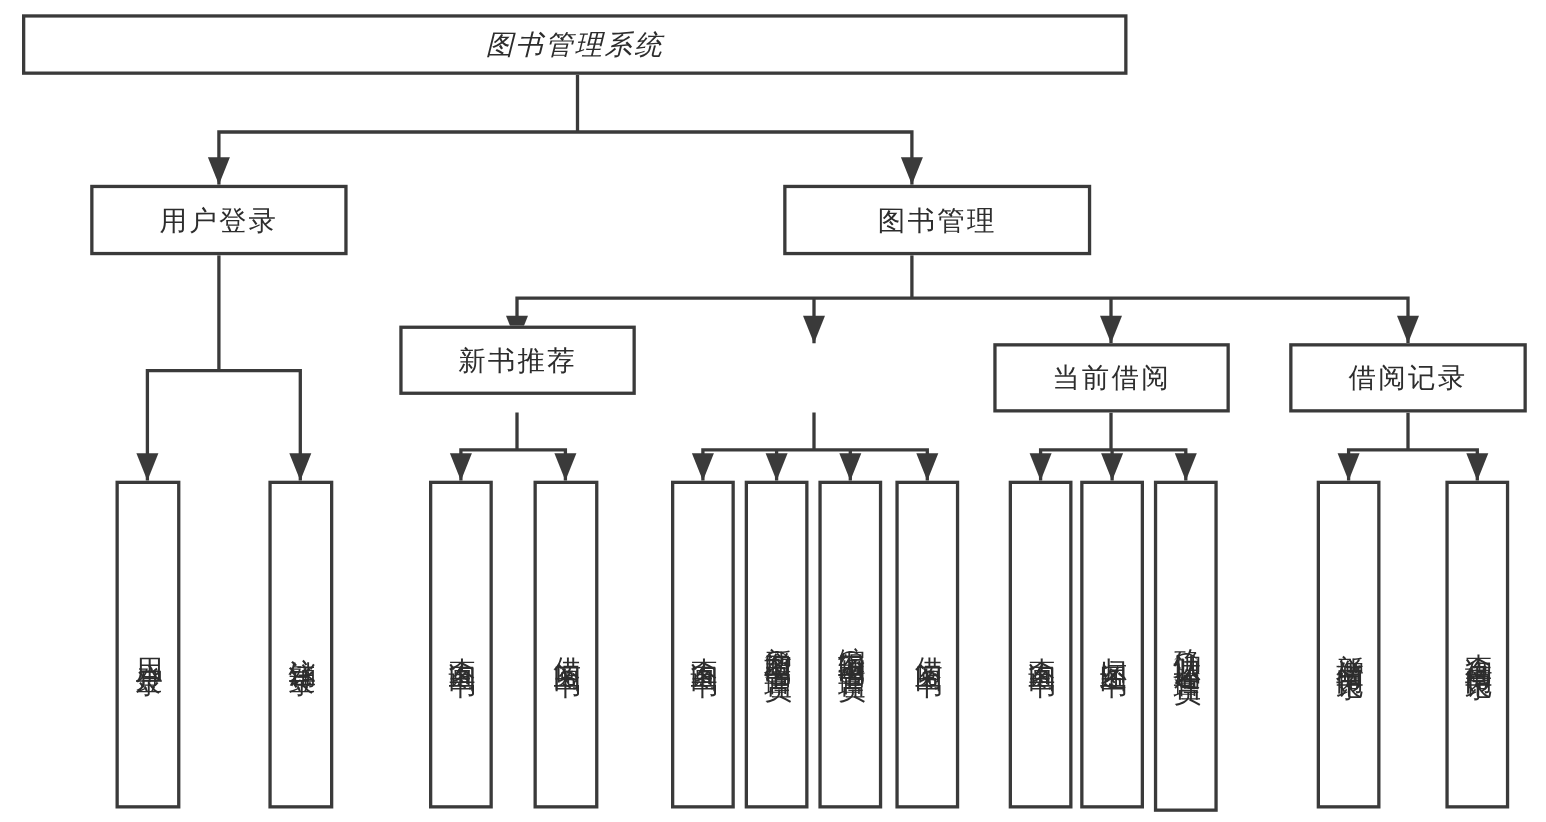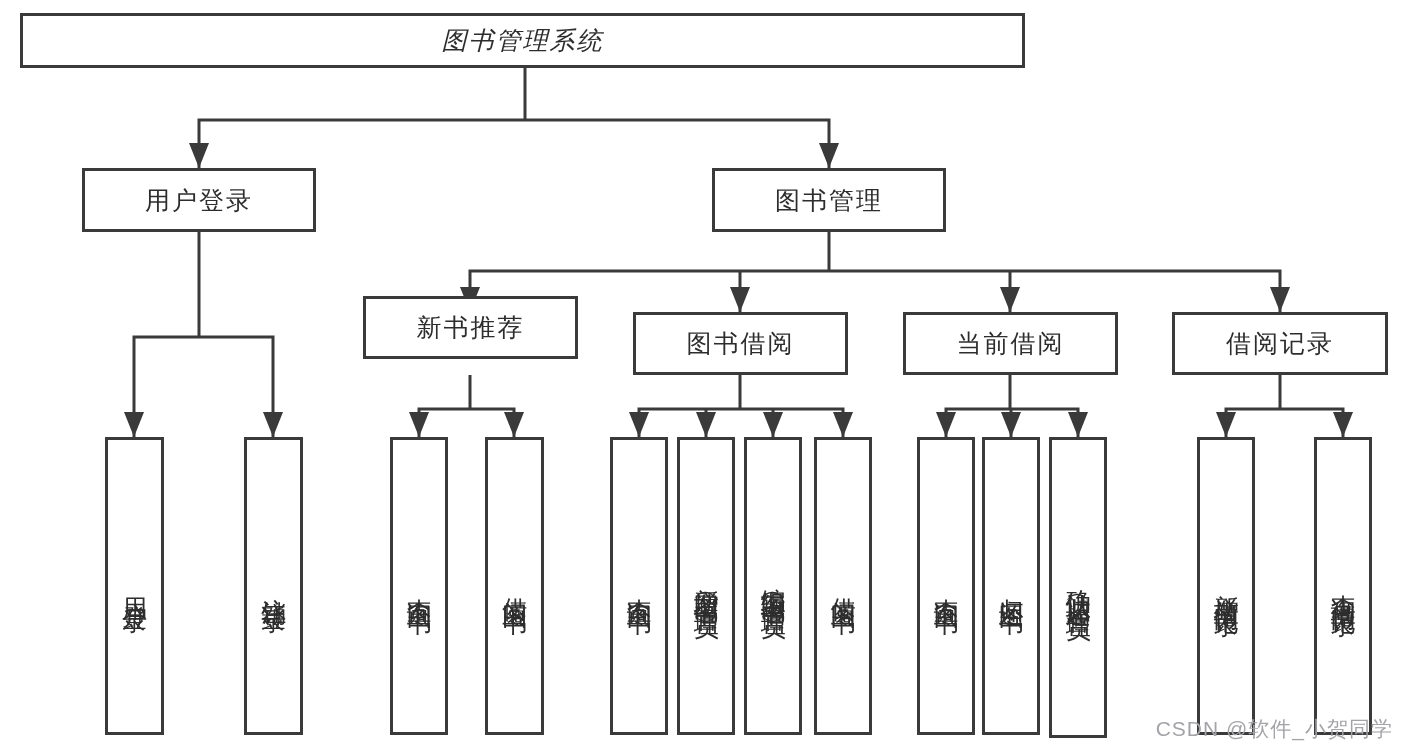--- a/index.html
+++ b/index.html
@@ -108,24 +108,23 @@
       <polygon points="1078,437 1068,412 1088,412"></polygon>
 
       <polygon points="1226,437 1216,412 1236,412"></polygon>
       <polygon points="1343,437 1333,412 1353,412"></polygon>
     </g>
   </svg>
 
   <div class="node" style="left:20px; top:13px; width:1005px; height:55px;font-style:italic;">图书管理系统</div>
 
   <div class="node" style="left:82px; top:168px; width:234px; height:64px;">用户登录</div>
-  <div class="node" style="left:712px; top:168px; width:234px; height:64px;">图书管理</div>
+  <div class="node" style="left:712px; top:168px; width:280px; height:64px;">图书管理</div>
 
   <div class="node" style="left:363px; top:296px; width:215px; height:63px;">新书推荐</div>
-  <div class="node" style="left:633px; top:312px; width:215px; height:63px;">图书借阅</div>
   <div class="node" style="left:1172px; top:312px; width:216px; height:63px;">借阅记录</div>
   <div class="node" style="left:903px; top:312px; width:215px; height:63px;">当前借阅</div>
 
   <div class="leaf" style="left:105px; top:437px; width:59px; height:298px;">用户登录</div>
   <div class="leaf" style="left:244px; top:437px; width:59px; height:298px;">注销登录</div>
 
   <div class="leaf" style="left:390px; top:437px; width:58px; height:298px;">查询图书</div>
   <div class="leaf" style="left:485px; top:437px; width:59px; height:298px;">借阅图书</div>
 
   <div class="leaf" style="left:610px; top:437px; width:58px; height:298px;">查询图书</div>
@@ -133,15 +132,14 @@
   <div class="leaf" style="left:744px; top:437px; width:58px; height:298px;">编辑图书（管理员）</div>
   <div class="leaf" style="left:814px; top:437px; width:58px; height:298px;">借阅图书</div>
 
   <div class="leaf" style="left:917px; top:437px; width:58px; height:298px;">查询图书</div>
   <div class="leaf" style="left:982px; top:437px; width:58px; height:298px;">归还图书</div>
   <div class="leaf" style="left:1049px; top:437px; width:58px; height:301px;">确认归还（管理员）</div>
 
   <div class="leaf" style="left:1197px; top:437px; width:58px; height:298px;">新增借阅记录</div>
   <div class="leaf" style="left:1314px; top:437px; width:58px; height:298px;">查询借阅记录</div>
 
-  <div class="watermark">CSDN @软件_小贺同学</div>
 
 </div>
 
 </body></html>

